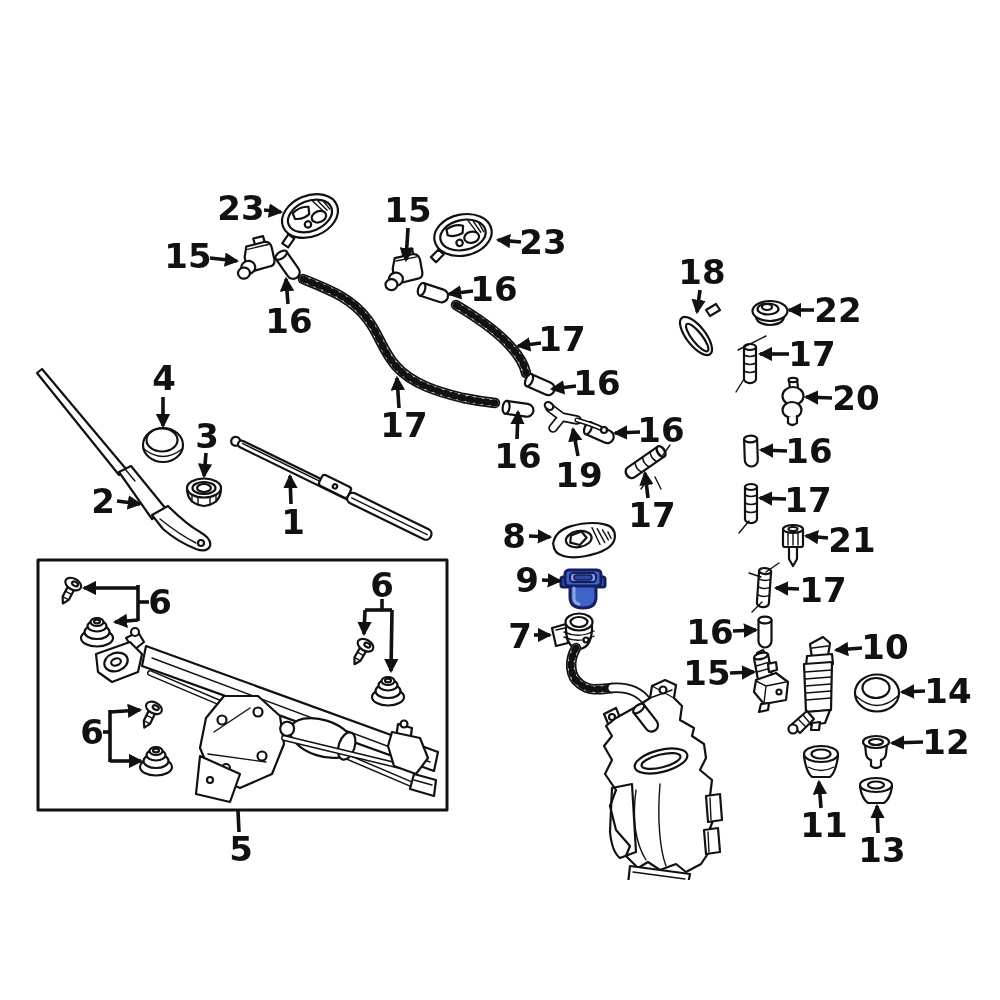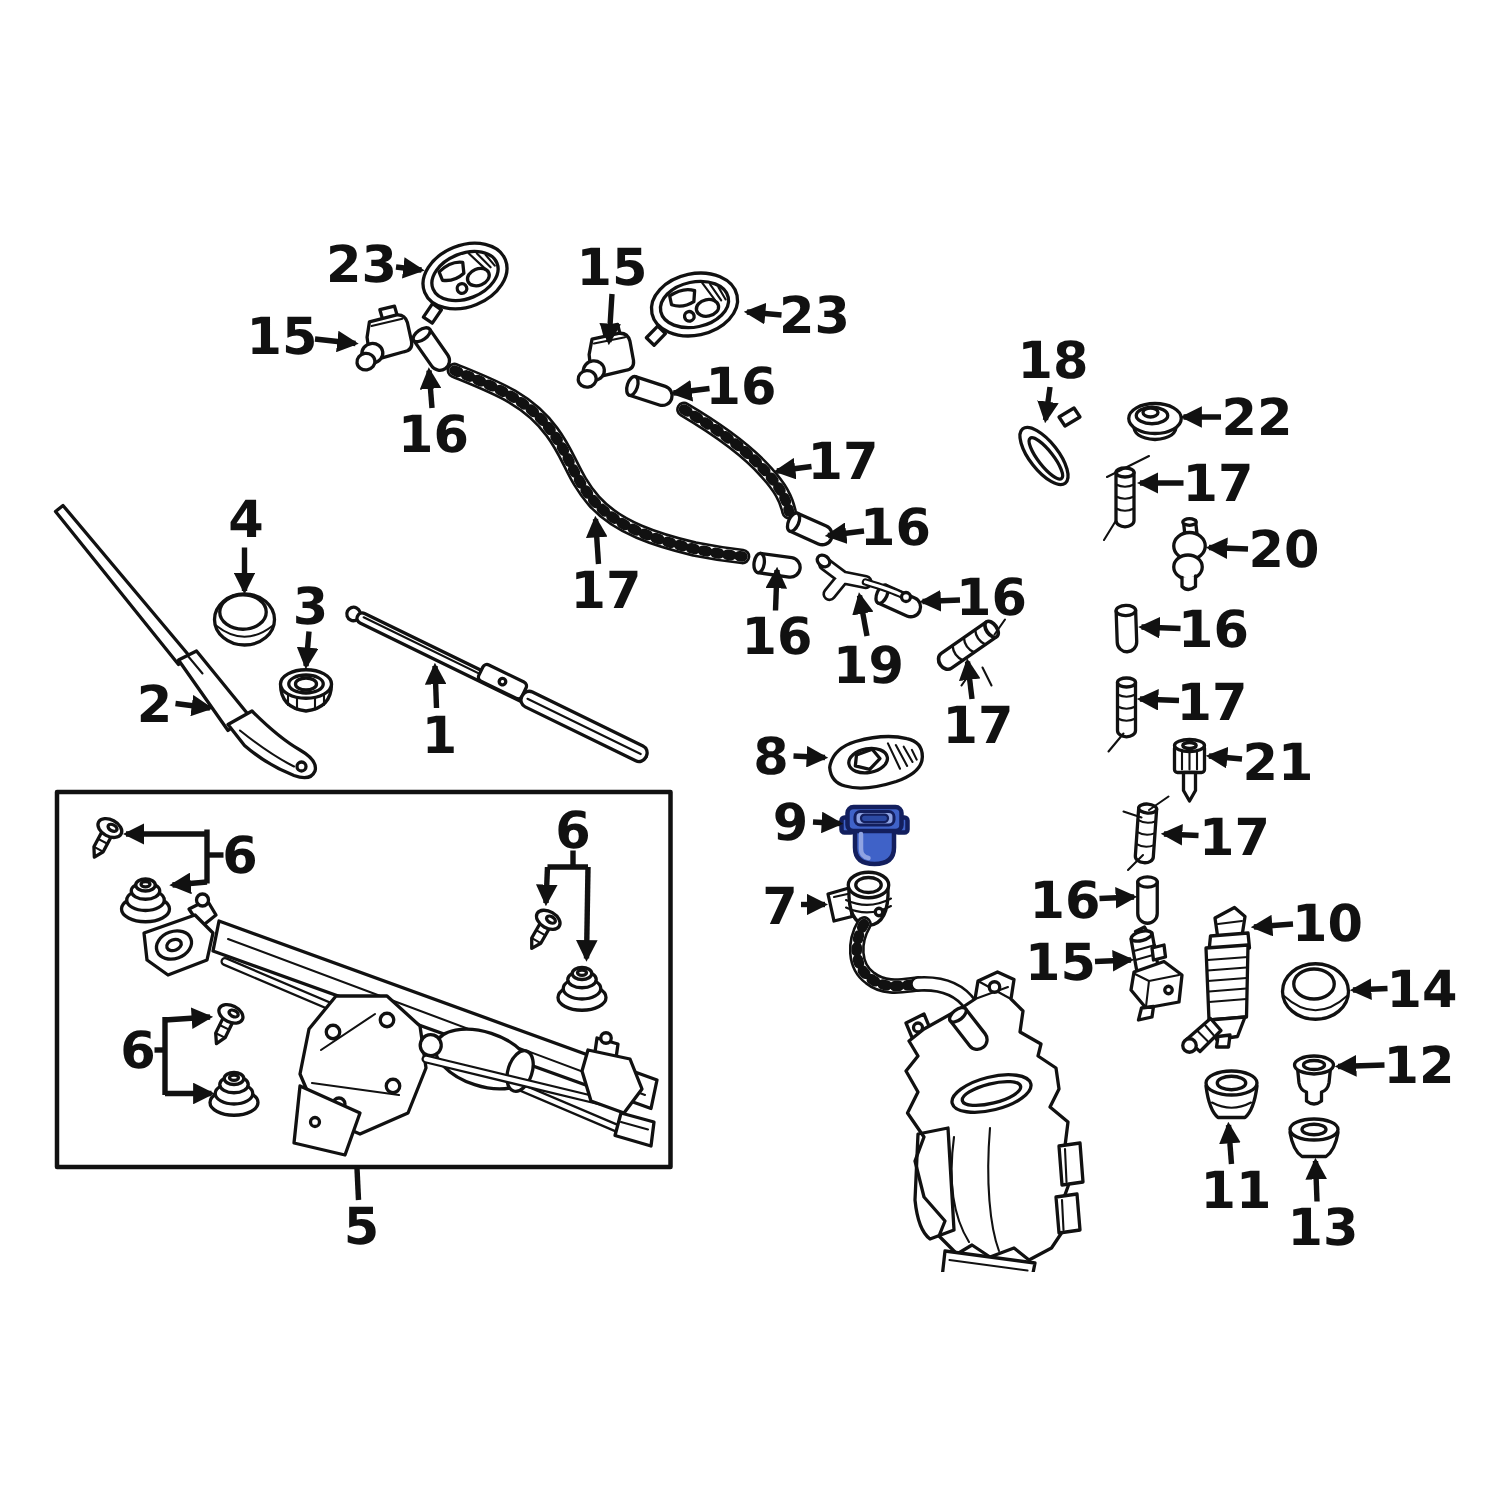--- a/index.html
+++ b/index.html
@@ -1,17 +1,17 @@
 <!DOCTYPE html>
 <html><head>
 <meta charset="utf-8">
 <style>
   html,body{margin:0;padding:0;background:#fff;}
   .canvas{position:relative;width:1000px;height:848px;background:#fff;overflow:hidden;
-          font-family:"DejaVu Sans","Liberation Sans",sans-serif;}
+          font-family:"DejaVu Sans","Liberation Sans",sans-serif;margin-top:32px;}
   svg{display:block;}
   
   #parts{stroke:#111;fill:#fff;stroke-width:2.2;stroke-linejoin:round;stroke-linecap:round;}
   .thin{stroke-width:1.4;fill:none;}
   .nofill{fill:none;}
   
   .ho{stroke:#111;stroke-width:10.5;fill:none;}
   .hi{stroke:#fff;stroke-width:7;fill:none;}
   .hr{stroke:#111;stroke-width:7;fill:none;stroke-dasharray:2.6 5.6;}
   .ho2{stroke:#111;stroke-width:9.5;fill:none;}

